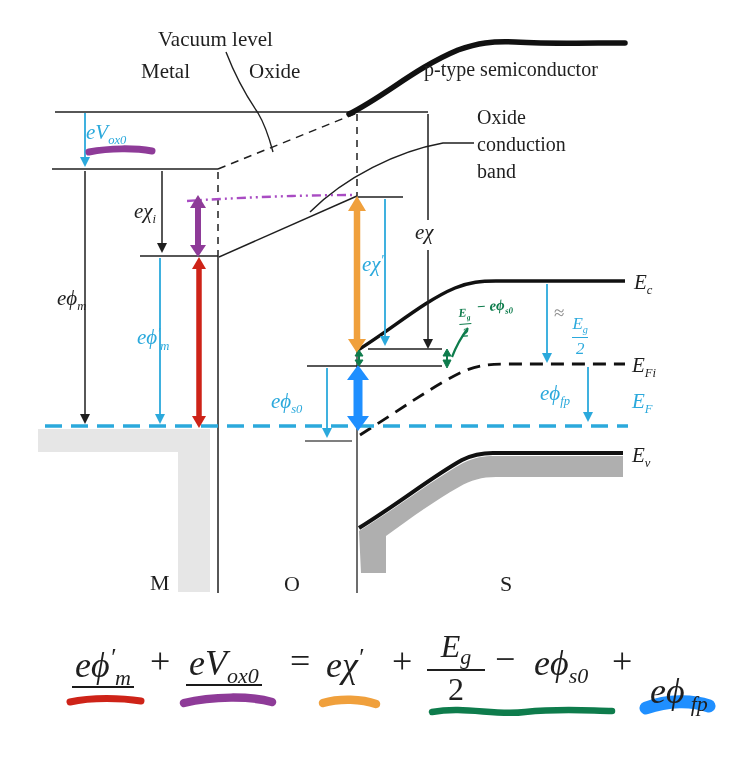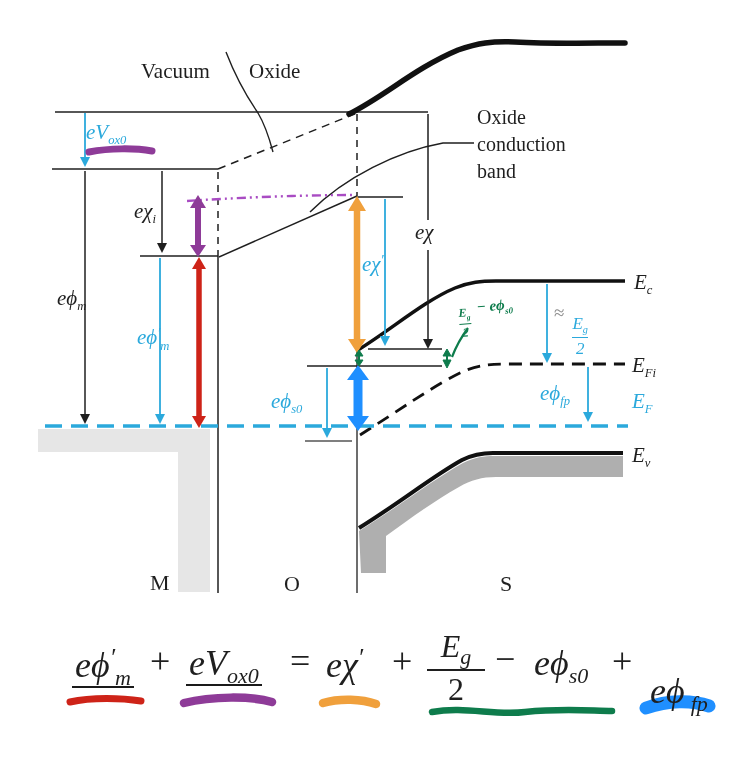--- a/index.html
+++ b/index.html
@@ -131,22 +131,24 @@
 
     <g fill="none" stroke-linecap="round">
       <path d="M70,702 C92,697 122,698 141,701" stroke="#CE2318" stroke-width="7"></path>
       <path d="M184,703 C212,696 252,696 272,702" stroke="#8E3B98" stroke-width="8.5"></path>
       <path d="M323,703 C340,698 362,699 376,704" stroke="#F0A03C" stroke-width="8.5"></path>
       <path d="M432,712 C465,706 495,716 525,712 C565,708 592,711 612,711" stroke="#0E7C4C" stroke-width="6.5"></path>
       <path d="M646,708 C668,700 692,700 709,706" stroke="#1F8FFF" stroke-width="13"></path>
     </g>
   </svg>
 
-  <div class="lbl sz21" style="left:141px;top:60px;"><span>Vacuum</span></div>
+  <div class="lbl sz21" style="left:158px;top:28px;"><span>Vacuum level</span></div>
+  <div class="lbl sz21" style="left:141px;top:60px;"><span>Metal</span></div>
   <div class="lbl sz21" style="left:249px;top:60px;"><span>Oxide</span></div>
+  <div class="lbl sz20" style="left:424px;top:59px;"><span>p-type semiconductor</span></div>
   <div class="lbl sz20 cbLabel" style="left:477px;top:104px;">
     <span>Oxide</span><br>
     <span>conduction</span><br>
     <span>band</span>
   </div>
   <div class="lbl sz22" style="left:150px;top:571px;"><span>M</span></div>
   <div class="lbl sz22" style="left:284px;top:572px;"><span>O</span></div>
   <div class="lbl sz22" style="left:500px;top:572px;"><span>S</span></div>
 
   <div class="lbl sz21 it cyan" style="left:86px;top:121px;">

